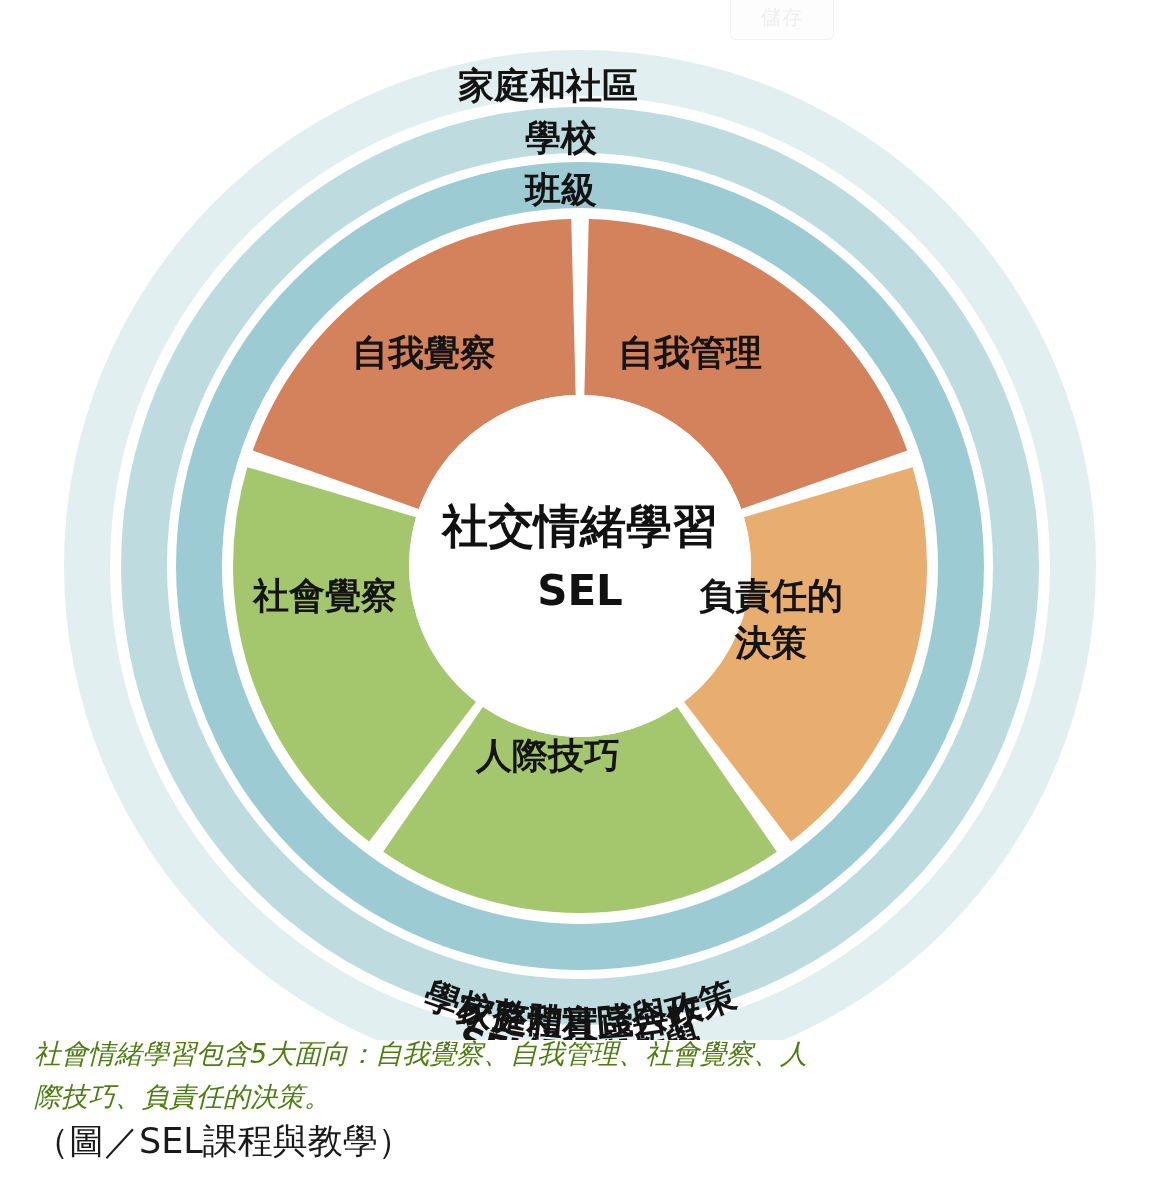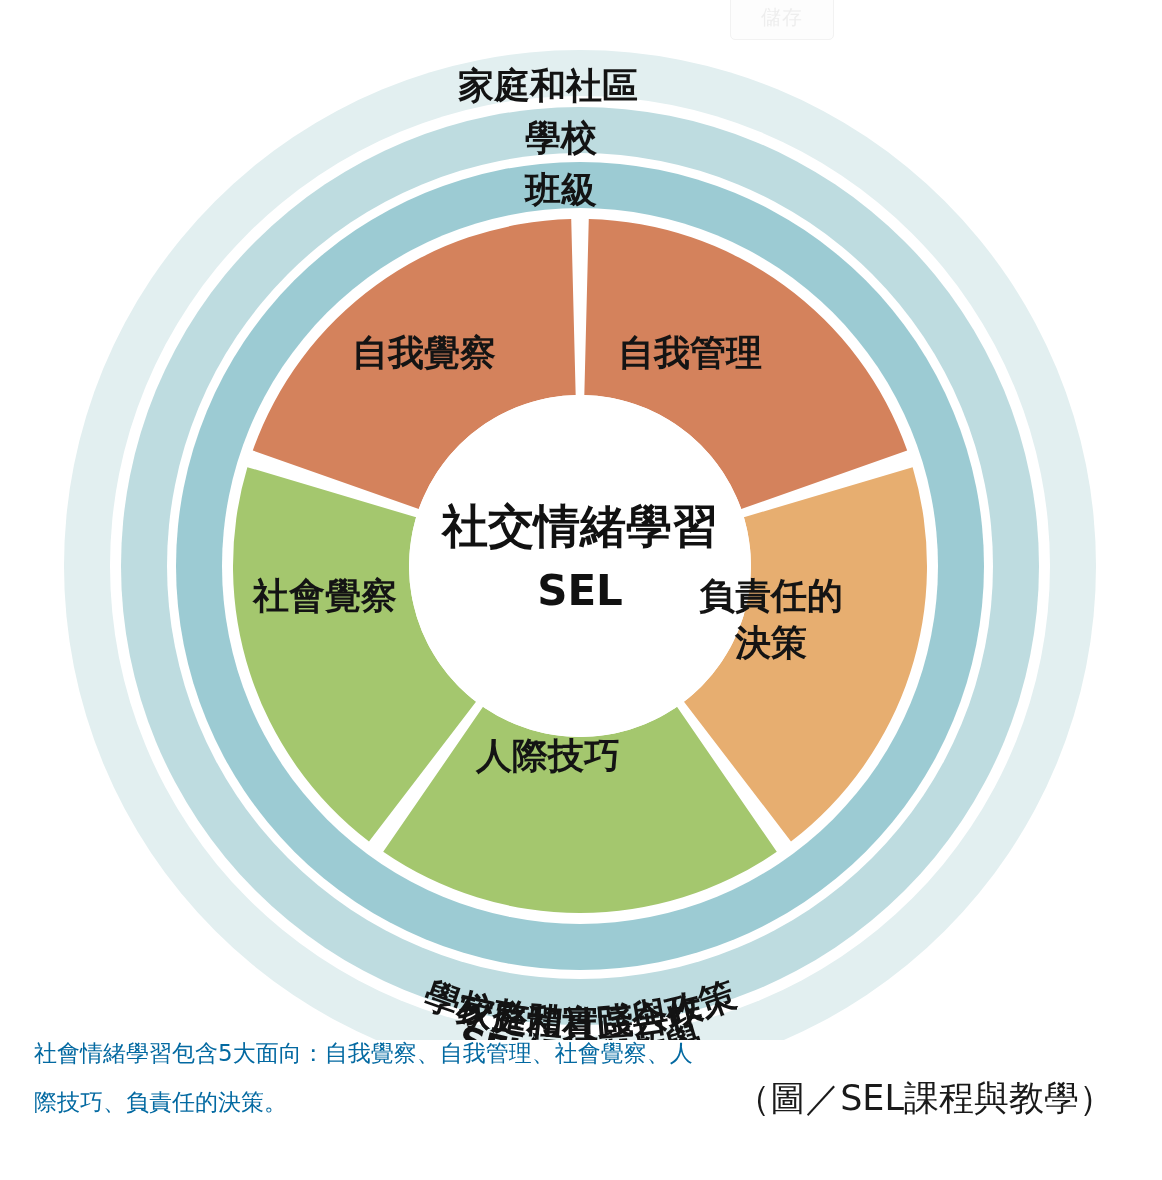--- a/index.html
+++ b/index.html
@@ -41,30 +41,32 @@
   #diagram svg { display: block; }
 
   
   #caption {
     position: absolute;
     left: 0; top: 1032px;
     width: 1162px;
     padding: 0 34px;
   }
   .cap-line {
-    font-size: 23px;
+    font-size: 27px;
     line-height: 43px;
     letter-spacing: 0px;
-    color: #0369a1;
+    color: #4d7c0f;
     white-space: nowrap;
+    font-style: italic;
   }
   .cap-row2 {
     display: flex;
     justify-content: space-between;
     align-items: baseline;
+    flex-direction: column;
   }
   .cap-credit { font-size: 35px; padding-right: 14px; }
 
   
   .ring-label {
     font-family: "DejaVu Sans", "Liberation Sans", sans-serif;
     font-weight: 700;
     font-size: 36px;
     fill: #131313;
   }

